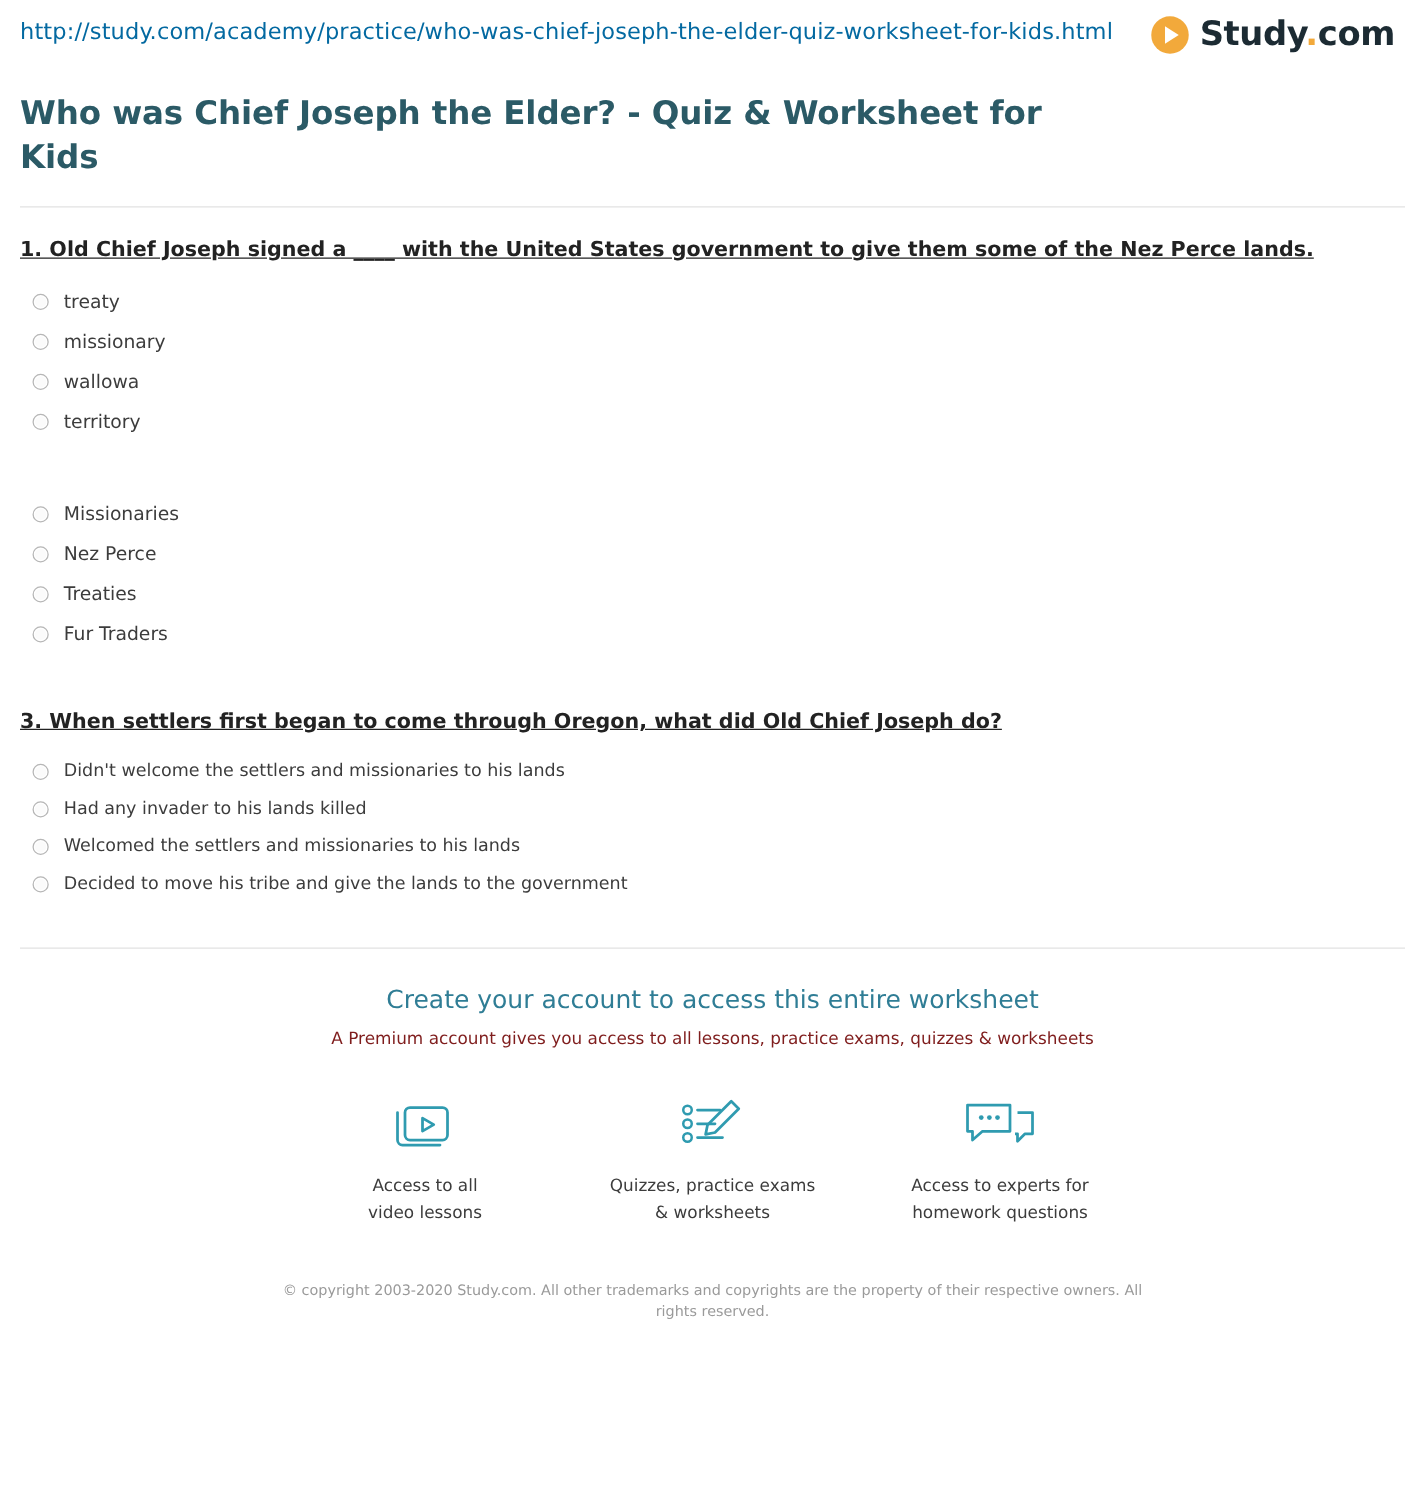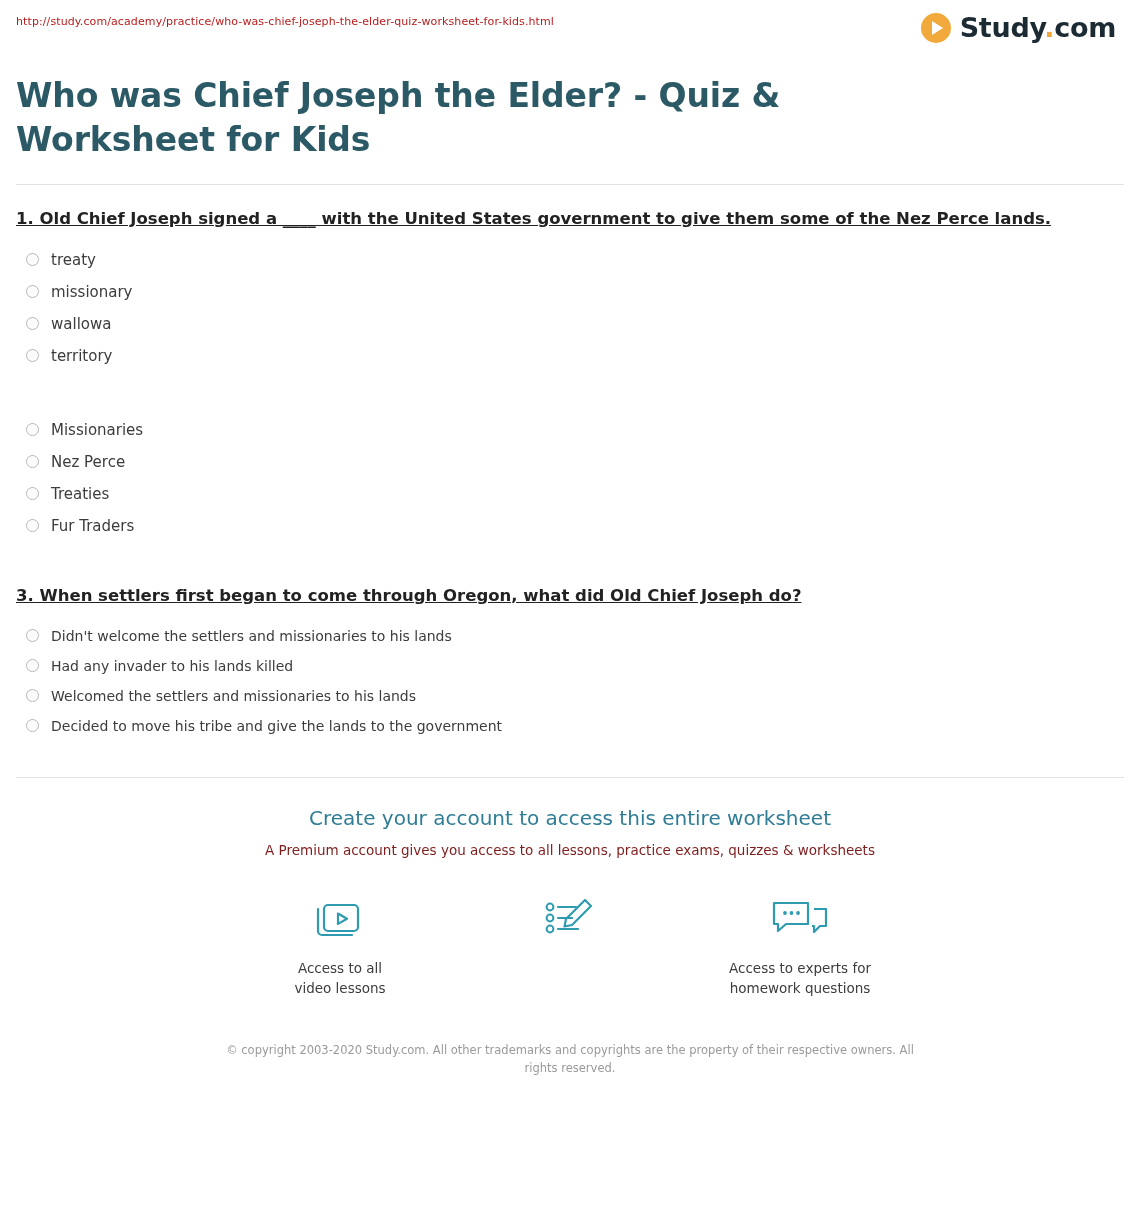--- a/index.html
+++ b/index.html
@@ -21,22 +21,22 @@
   }
   
   .topbar {
     display: flex;
     align-items: flex-start;
     justify-content: space-between;
     padding-top: 12px;
     min-height: 46px;
   }
   .url {
-    font-size: 11px;
-    color: #b91c1c;
+    font-size: 18px;
+    color: #0369a1;
     font-family: "DejaVu Sans", "Liberation Sans", sans-serif;
     letter-spacing: 0.1px;
     padding-top: 3px;
   }
   .logo {
     display: flex;
     align-items: center;
     gap: 9px;
     padding-right: 8px;
     text-align: right;
@@ -61,21 +61,21 @@
   .logo-text {
     font-size: 27px;
     font-weight: 700;
     color: #1c2b33;
     letter-spacing: -0.3px;
   }
   .logo-text .dot { color: #f2a93b; }
 
   
   h1.title {
-    font-size: 33px;
+    font-size: 26px;
     line-height: 1.33;
     font-weight: 700;
     color: #2b5a66;
     margin: 16px 0 0 0;
     max-width: 830px;
     letter-spacing: -0.1px;
   }
   .rule {
     border: 0;
     border-top: 1px solid #e2e2e2;
@@ -275,20 +275,22 @@
       <div class="feature">
         <div class="icon-wrap">
           <svg width="58" height="46" viewBox="0 0 58 46" fill="none" aria-hidden="true">
             <circle cx="9" cy="11" r="3.4" stroke="#2f9bb0" stroke-width="2"></circle>
             <circle cx="9" cy="22" r="3.4" stroke="#2f9bb0" stroke-width="2"></circle>
             <circle cx="9" cy="33" r="3.4" stroke="#2f9bb0" stroke-width="2"></circle>
             <path d="M17 11h18M17 22h14M17 33h20" stroke="#2f9bb0" stroke-width="2.2" stroke-linecap="round"></path>
             <path d="M44 4l6 6-19 19-7.5 1.5L25 23z" stroke="#2f9bb0" stroke-width="2.2" stroke-linejoin="round"></path>
           </svg>
         </div>
+        <div class="caption">Quizzes, practice exams
+&amp; worksheets</div>
       </div>
 
       <div class="feature">
         <div class="icon-wrap">
           <svg width="60" height="46" viewBox="0 0 60 46" fill="none" aria-hidden="true">
             <path d="M4 7h34v21H16l-8 7v-7H4z" stroke="#2f9bb0" stroke-width="2.2" stroke-linejoin="round"></path>
             <circle cx="15" cy="17" r="1.9" fill="#2f9bb0"></circle>
             <circle cx="21.5" cy="17" r="1.9" fill="#2f9bb0"></circle>
             <circle cx="28" cy="17" r="1.9" fill="#2f9bb0"></circle>
             <path d="M44 13h12v17h-6l-6 6v-6h-2" stroke="#2f9bb0" stroke-width="2.2" stroke-linejoin="round"></path>

